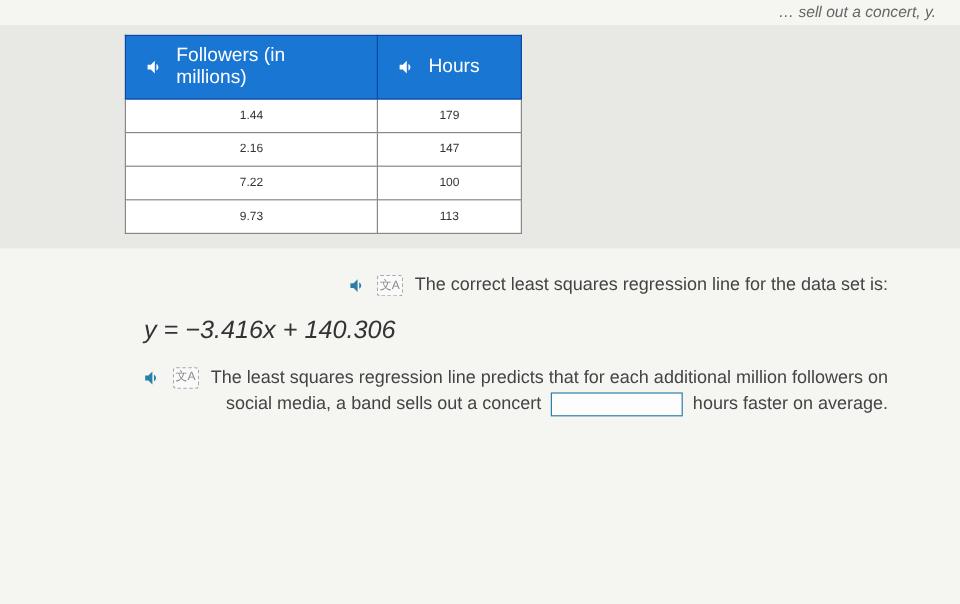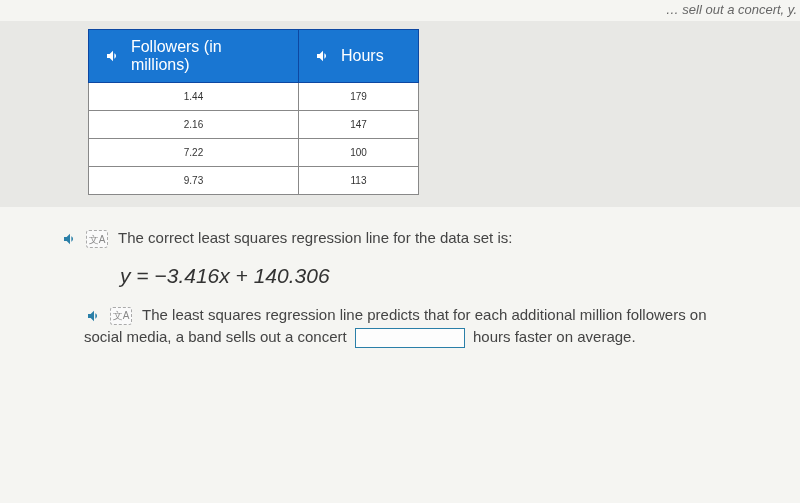--- a/index.html
+++ b/index.html
@@ -7,28 +7,28 @@
       font-family: Arial, Helvetica, sans-serif;
       background: #f5f5f2;
       color: #333;
       width: 800px;
       height: 503px;
       padding: 0;
       overflow: hidden;
     }
     .top-fragment {
       text-align: right;
-      padding: 2px 3px 4px 0;
+      padding: 2px 20px 4px 0;
       font-style: italic;
       color: #666;
       font-size: 13px;
     }
     .table-wrapper {
       background: #e8e8e5;
-      padding: 8px 0 12px 0;
+      padding: 8px 0 12px 16px;
       margin-bottom: 20px;
     }
     table {
       border-collapse: collapse;
       margin-left: 88px;
       background: #fff;
     }
     thead tr { background: #1976d2; color: #fff; }
     th {
       padding: 8px 14px;
@@ -50,20 +50,21 @@
       font-size: 10px;
     }
     .col-followers { width: 210px; }
     .col-hours { width: 120px; }
     .content-area { padding: 0 60px 0 60px; }
     .line {
       margin: 14px 0;
       font-size: 15px;
       line-height: 1.5;
       color: #444;
+      text-align: right;
     }
     .indent { margin-left: 24px; }
     .equation {
       font-style: italic;
       margin: 10px 0 16px 60px;
       font-size: 21px;
     }
     .answer-box {
       display: inline-block;
       border: 1px solid #2a7fa8;

